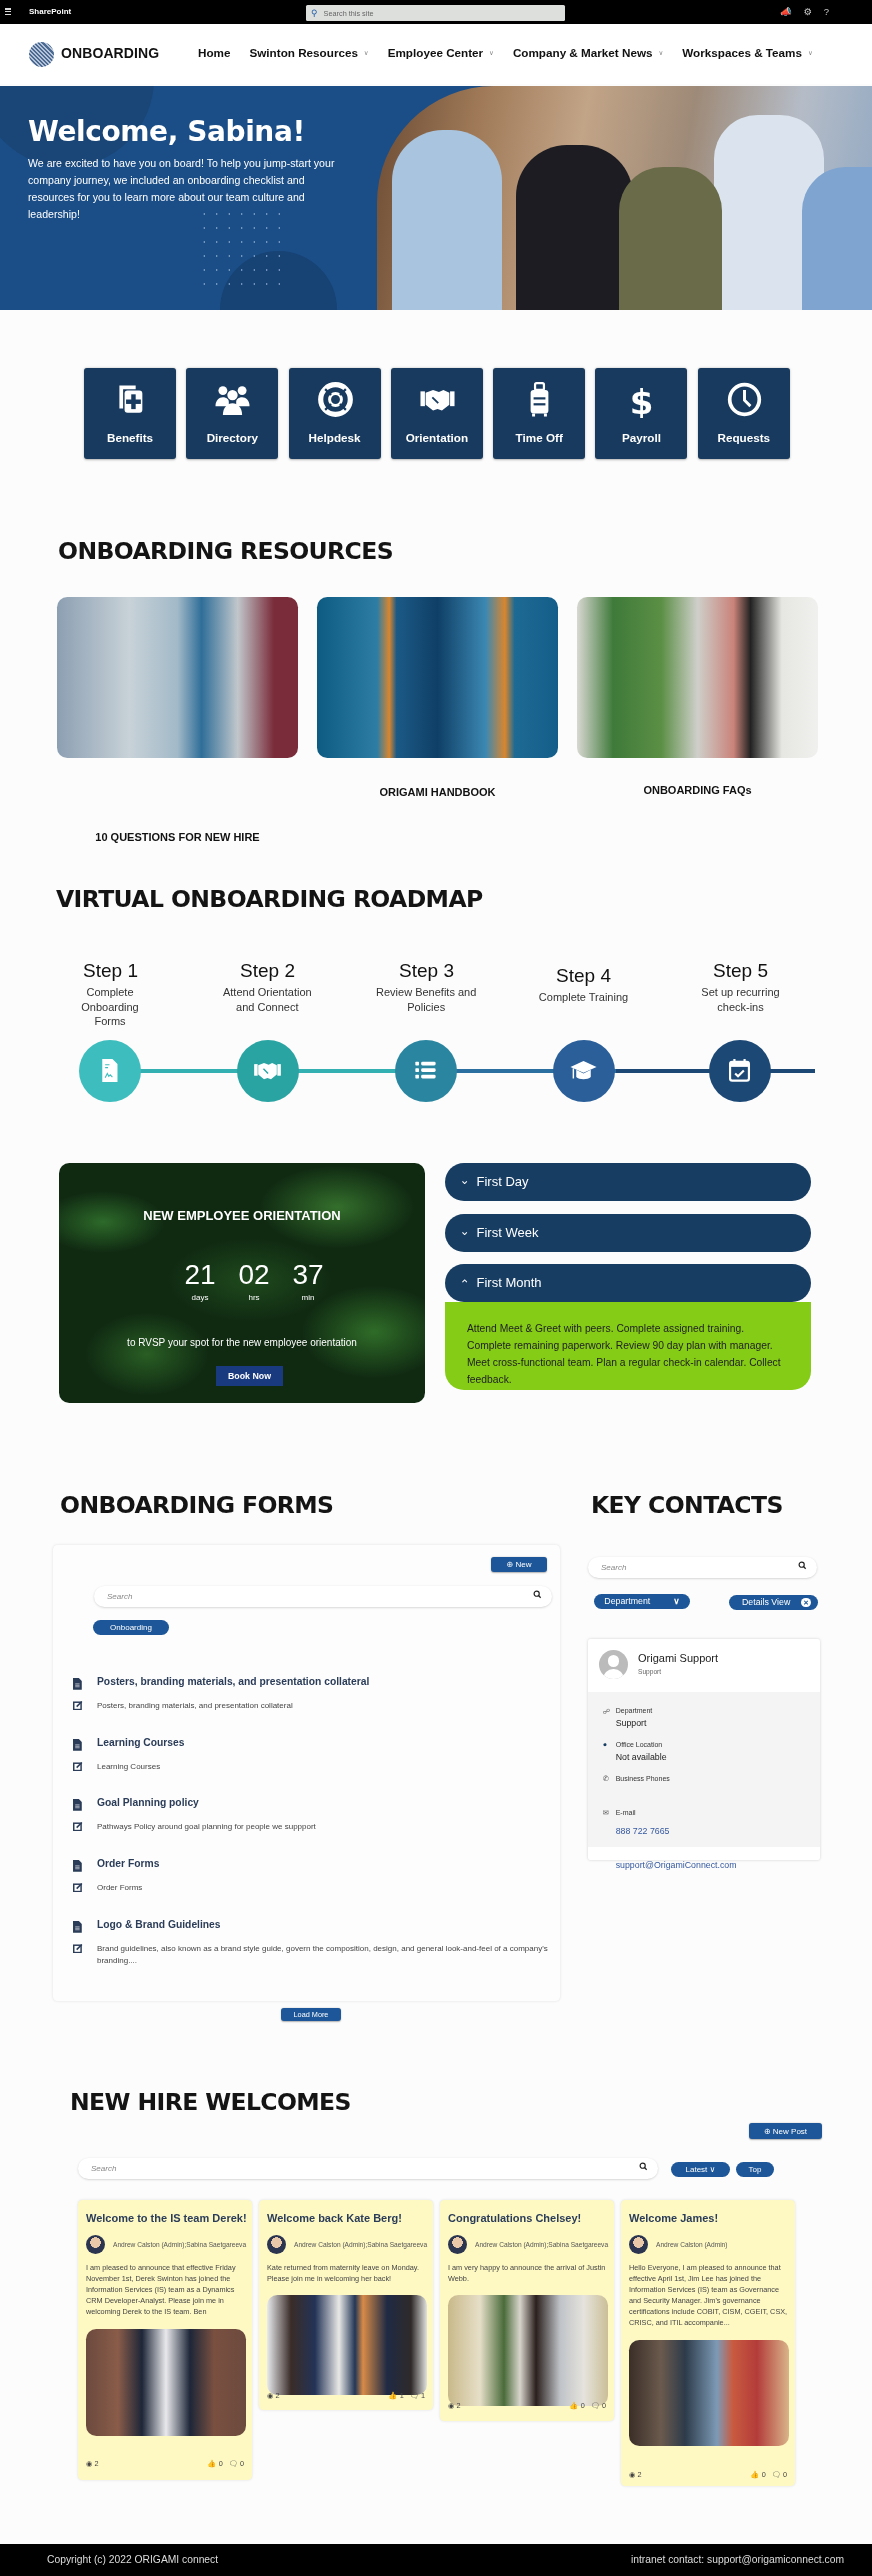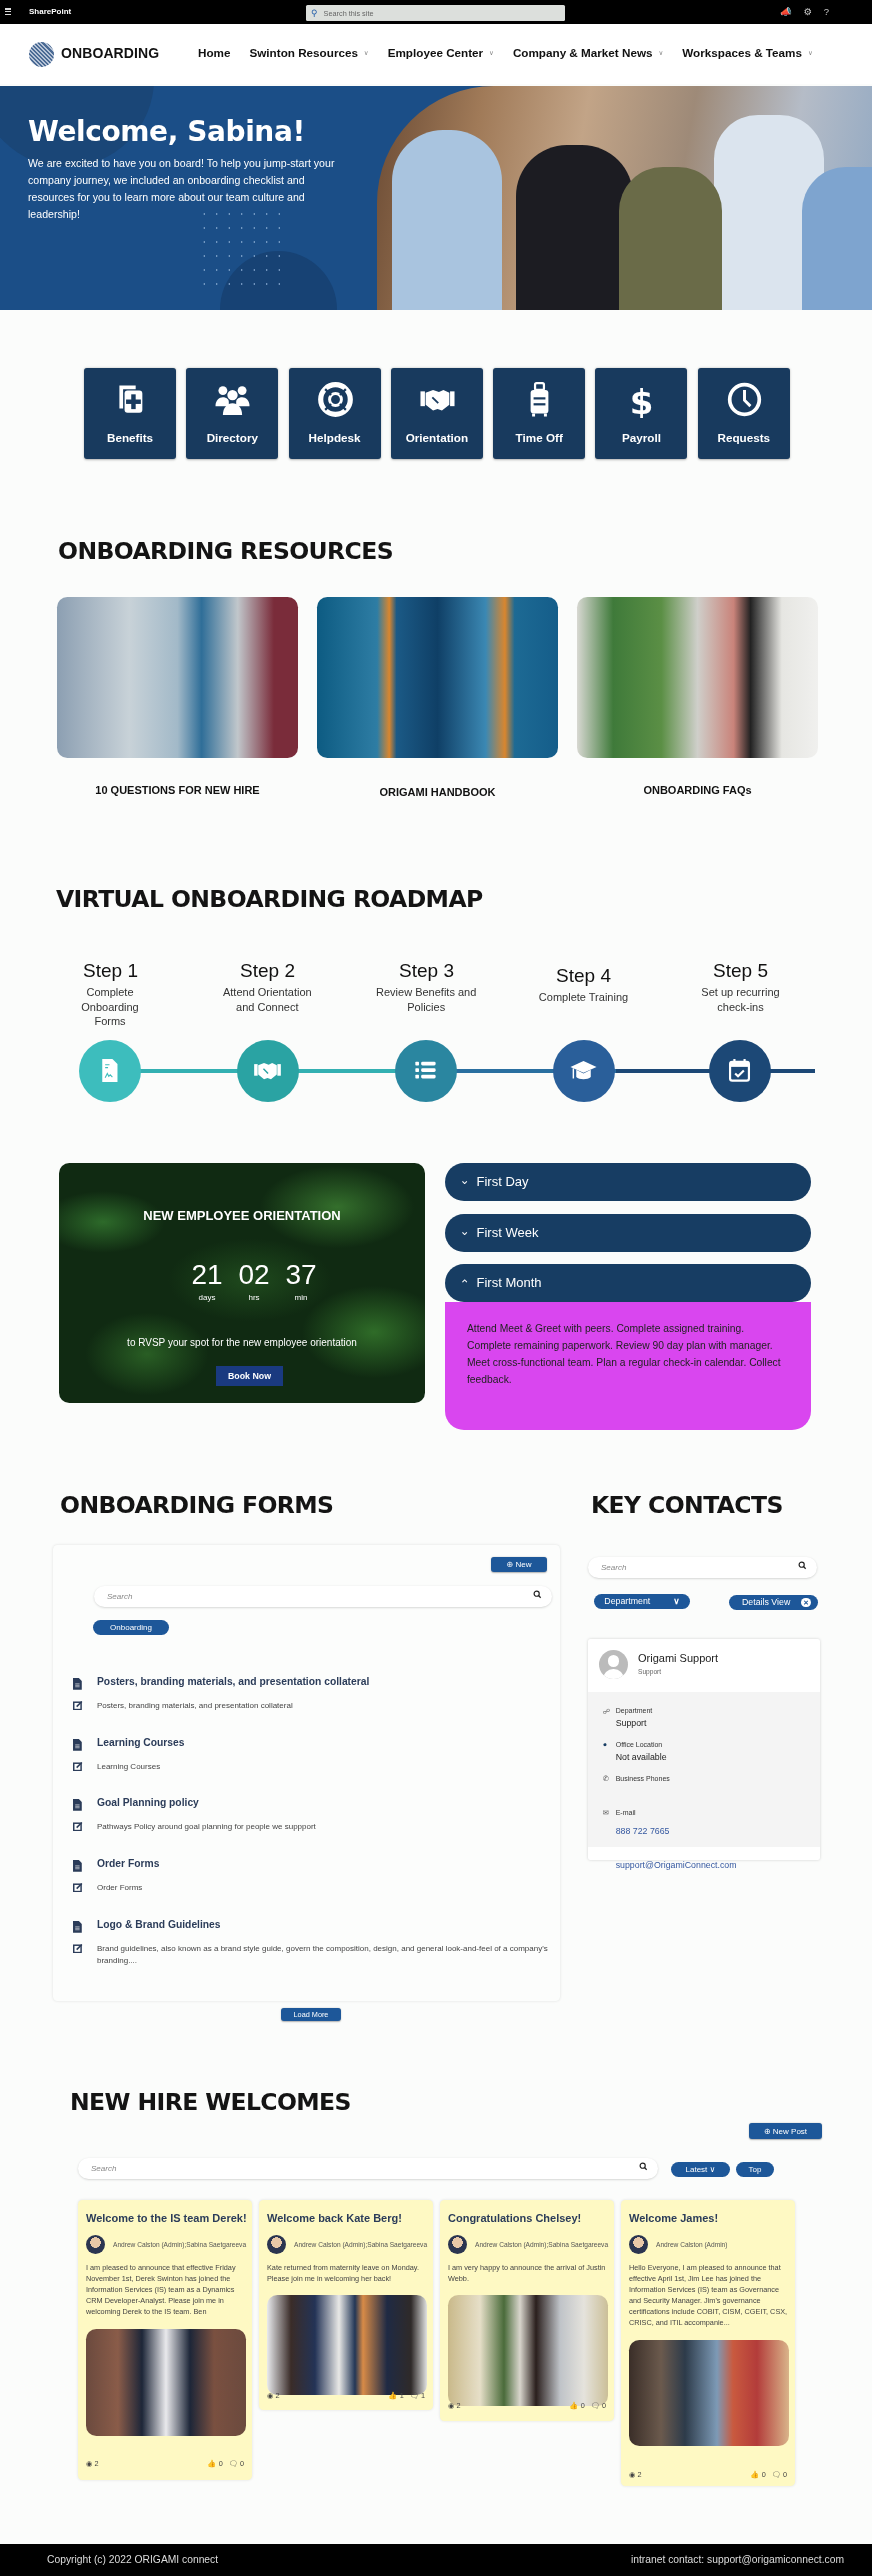--- a/index.html
+++ b/index.html
@@ -61,32 +61,32 @@
   
   .orient { position:absolute; left:59px; top:1163px; width:366px; height:240px; border-radius:10.3px; overflow:hidden;
     background:
       radial-gradient(ellipse 88px 44px at 44px 59px, #2d6a2a 0%, transparent 70%),
       radial-gradient(ellipse 110px 59px at 278px 44px, #346f2c 0%, transparent 70%),
       radial-gradient(ellipse 103px 66px at 315px 169px, #2f6c28 0%, transparent 70%),
       radial-gradient(ellipse 88px 59px at 88px 191px, #295e24 0%, transparent 70%),
       radial-gradient(ellipse 117px 59px at 191px 117px, #1f4a1d 0%, transparent 70%),
       #102a12; }
   .orient .t { position:absolute; left:0; right:0; top:45px; text-align:center; color:#fff; font-size:13px; font-weight:bold; }
-  .orient .cd { position:absolute; left:4px; right:0; top:97px; display:flex; justify-content:center; gap:9px; color:#fff;padding-left:20px; }
+  .orient .cd { position:absolute; left:4px; right:0; top:97px; display:flex; justify-content:center; gap:16px; color:#fff;padding-left:20px; }
   .orient .cd .u { text-align:center; width:38px; }
   .orient .cd .n { font-size:28px; line-height:29px; }
   .orient .cd .l { font-size:8px; margin-top:4.4px; }
   .orient .msg { position:absolute; left:0; right:0; top:174px; text-align:center; color:#fff; font-size:10px; }
   .orient .book { position:absolute; left:157px; top:203px; width:67px; height:20px; background:#1a3a80; color:#fff; font-size:8.8px; font-weight:bold; border:none; }
 
   
   .acc { position:absolute; left:445px; width:366px; height:38px; border-radius:19px; background:#173d63; color:#fff; }
   .acc .chev { position:absolute; left:14.7px; top:10.3px; font-size:11.7px; }
   .acc .lbl { position:absolute; left:31.5px; top:11px; font-size:13px; }
-  .accbody { position:absolute; left:445px; top:1302px; width:366px; height:128px; background:#d946ef; border-radius:0 0 19px 19px; }
+  .accbody { position:absolute; left:445px; top:1302px; width:366px; height:88px; background:#84cc16; border-radius:0 0 19px 19px; }
   .accbody p { position:absolute; left:22px; top:17.6px; width:315px; font-size:10.3px; line-height:17px; color:#222; }
 
   
   .panel { position:absolute; background:#fcfdfc; border-radius:4.4px; box-shadow:0 0 2.9px rgba(0,0,0,.12); }
   .btn-blue { position:absolute; background:#1d5799; color:#fff; border:none; border-radius:2.9px; font-size:8px; box-shadow:0 0.7px 1.5px rgba(0,0,0,.3); }
   .searchbox { position:absolute; height:21px; background:#fff; border-radius:11px; box-shadow:0 0.7px 2.2px rgba(0,0,0,.18); }
   .searchbox .ph { position:absolute; left:13px; top:5.9px; font-size:8px; font-style:italic; color:#888; }
   .searchbox .mg { position:absolute; right:10.3px; top:4.4px; width:8.8px; height:8.8px; }
   .pill { position:absolute; background:#1d5799; color:#fff; border-radius:8.8px; font-size:8px; text-align:center; }
   .form-item { position:absolute; left:73px; }
@@ -256,21 +256,21 @@
     <div class="lbl">Requests</div>
   </div>
 </div>
 
 <div class="sect" style="left:58px;top:537px;">ONBOARDING RESOURCES</div>
 
 <div class="res" style="left:57px;top:597px;background:linear-gradient(90deg,#8c9fb2 0%,#c8d2d8 30%,#a2b9c8 50%,#2f6e98 60%,#c1c7cb 75%,#7a2c3a 90%);"></div>
 <div class="res" style="left:317px;top:597px;background:linear-gradient(90deg,#0d5b82 0%,#2e7da4 25%,#d9862e 30%,#1b5a86 33%,#0f3f66 50%,#3b88b3 70%,#d9862e 78%,#1d6a94 82%,#145d8a 100%);"></div>
 <div class="res" style="left:577px;top:597px;background:linear-gradient(90deg,#d8d8d2 0%,#3f7a3a 15%,#5b8f45 35%,#cfcfca 50%,#c9837a 65%,#222 72%,#e6e6e2 85%,#f0f0ee 100%);"></div>
 
-<div class="res-lbl" style="left:57px;top:784px;">10 QUESTIONS FOR NEW HIRE</div>
+<div class="res-lbl" style="left:57px;top:831px;">10 QUESTIONS FOR NEW HIRE</div>
 <div class="res-lbl" style="left:317px;top:786px;">ORIGAMI HANDBOOK</div>
 <div class="res-lbl" style="left:577px;top:784px;">ONBOARDING FAQs</div>
 
 <div class="sect" style="left:56px;top:885px;">VIRTUAL ONBOARDING ROADMAP</div>
 
 <div class="roadline" style="left:110px;width:315px;background:#33b0b2;"></div>
 <div class="roadline" style="left:425px;width:191px;background:#2a6fa0;"></div>
 <div class="roadline" style="left:616px;width:199px;background:#1c4876;"></div>
 
 <div class="step" style="left:37px;">

